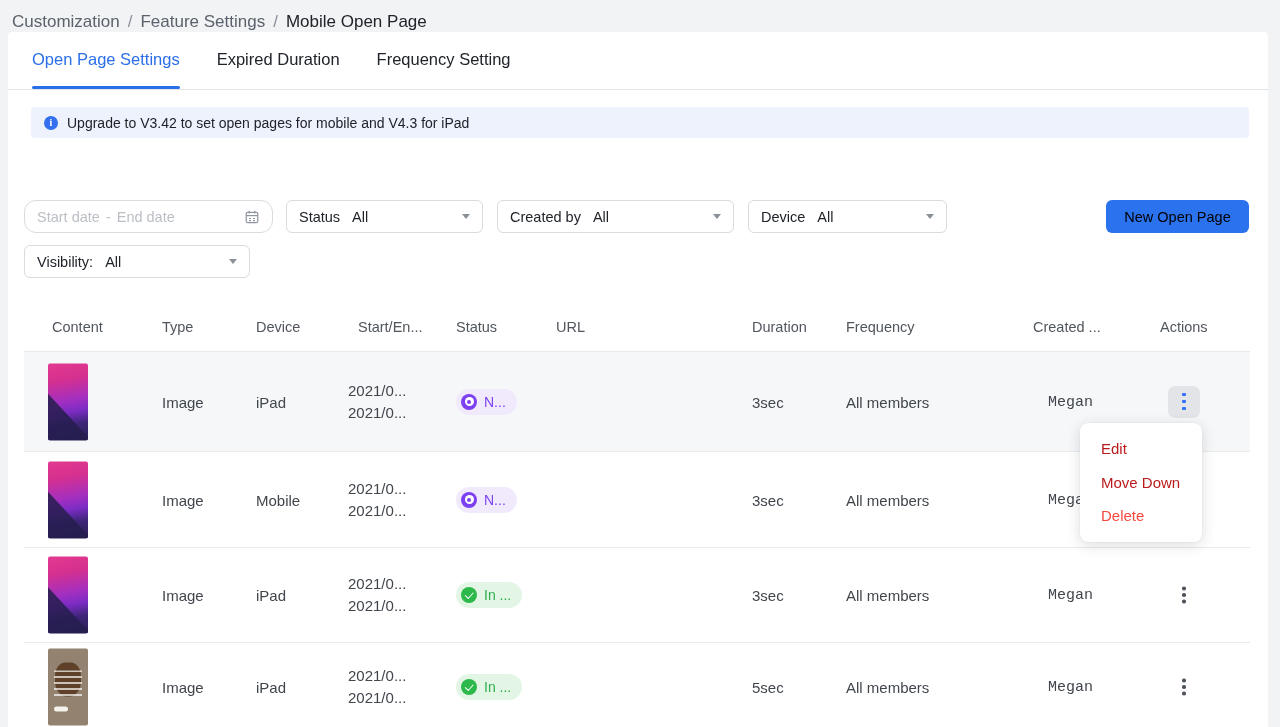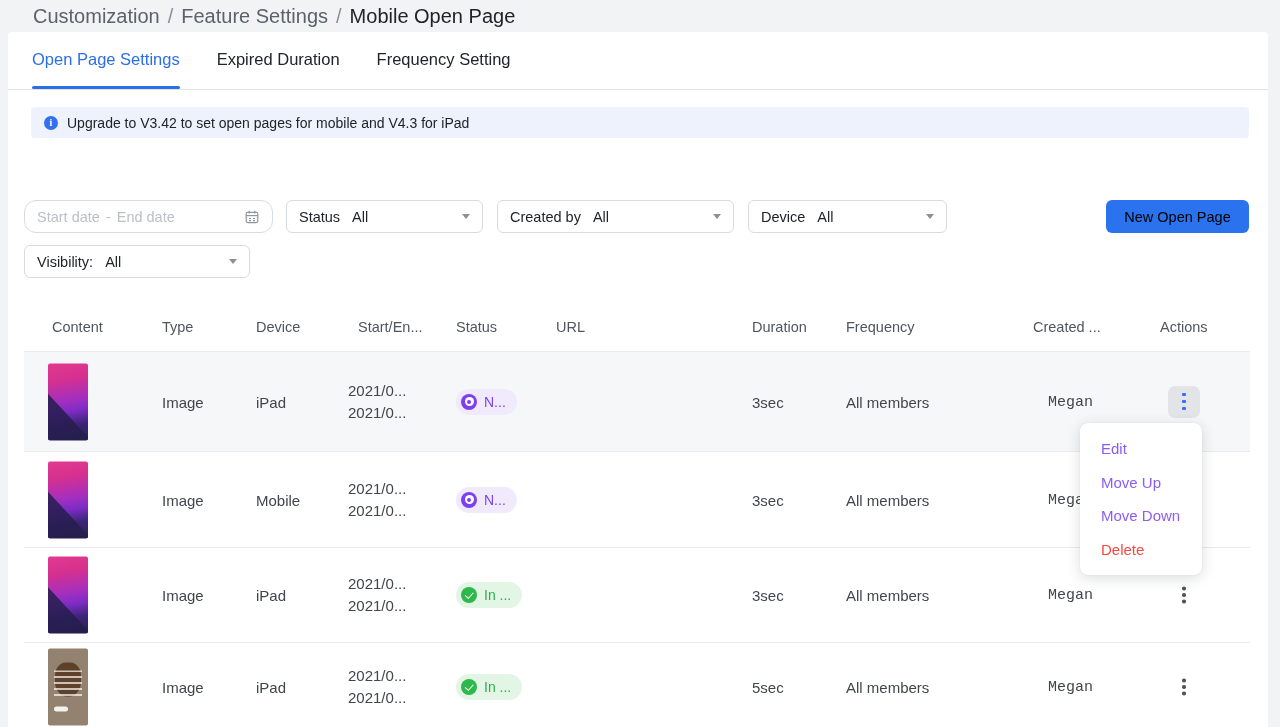--- a/index.html
+++ b/index.html
@@ -1,20 +1,20 @@
 <!DOCTYPE html>
 <html><head>
 <meta charset="utf-8">
 <style>
   html,body{margin:0;padding:0;}
   .page{position:relative;width:1280px;height:727px;overflow:hidden;background:#f2f3f5;
         font-family:"Liberation Sans",sans-serif;color:#20242a;-webkit-font-smoothing:antialiased;}
 
   
-  .breadcrumb{position:absolute;left:33px;top:0;height:32px;display:flex;align-items:center;font-size:20px;}
+  .breadcrumb{position:absolute;left:12px;top:0;height:32px;display:flex;align-items:flex-end;font-size:17px;}
   .bc-link{color:#5b626b;cursor:pointer;}
   .bc-sep{color:#8a9099;margin:0 8px;}
   .bc-current{color:#20242a;}
 
   
   .card{position:absolute;left:8px;top:32px;width:1260px;height:695px;background:#fff;border-radius:4px 4px 0 0;}
 
   
   .tabbar{position:absolute;left:0;top:0;width:100%;height:58px;border-bottom:1px solid #e3e4e7;display:flex;padding-left:24px;box-sizing:border-box;gap:37px;}
   .tab{position:relative;font-size:16.5px;color:#20242a;padding:18px 0 16px;cursor:pointer;}
@@ -87,21 +87,21 @@
   .kebab{position:absolute;left:1144px;top:50%;transform:translateY(-50%);width:32px;height:32px;border-radius:7px;
          display:flex;align-items:center;justify-content:center;cursor:pointer;}
   .kebab.active{background:#e2e4e8;}
   .dots{width:3.5px;height:3.5px;border-radius:1px;}
   .dots-blue{background:#3370ff;box-shadow:0 -7px 0 #3370ff,0 7px 0 #3370ff;}
   .dots-dark{background:#4f545c;border-radius:50%;box-shadow:0 -6.5px 0 #4f545c,0 6.5px 0 #4f545c;}
 
   
   .menu{position:absolute;left:1080px;top:423px;width:122px;background:#fff;border-radius:8px;z-index:10;
         box-shadow:0 3px 14px rgba(31,35,41,.16),0 0 1px rgba(31,35,41,.12);padding:9px 0;box-sizing:border-box;}
-  .menu-item{height:33.5px;line-height:33.5px;padding-left:21px;font-size:15px;color:#8b5cf6;cursor:pointer;}
+  .menu-item{height:33.5px;line-height:33.5px;padding-left:21px;font-size:15px;color:#b91c1c;cursor:pointer;}
   .menu-item.danger{color:#f5483f;}
 </style>
 </head>
 <body>
 
 <div class="page">
 
   <div class="breadcrumb">
     <span class="bc-link">Customization</span>
     <span class="bc-sep">/</span>
@@ -278,18 +278,17 @@
         <span class="cell c-created">Megan</span>
         <div class="kebab">
             <span class="dots dots-dark"></span>
           </div>
       </div>
     </div>
   </div>
 
   <div class="menu">
     <div class="menu-item">Edit</div>
-    <div class="menu-item">Move Up</div>
     <div class="menu-item">Move Down</div>
     <div class="menu-item danger">Delete</div>
   </div>
 
 </div>
 
 </body></html>

